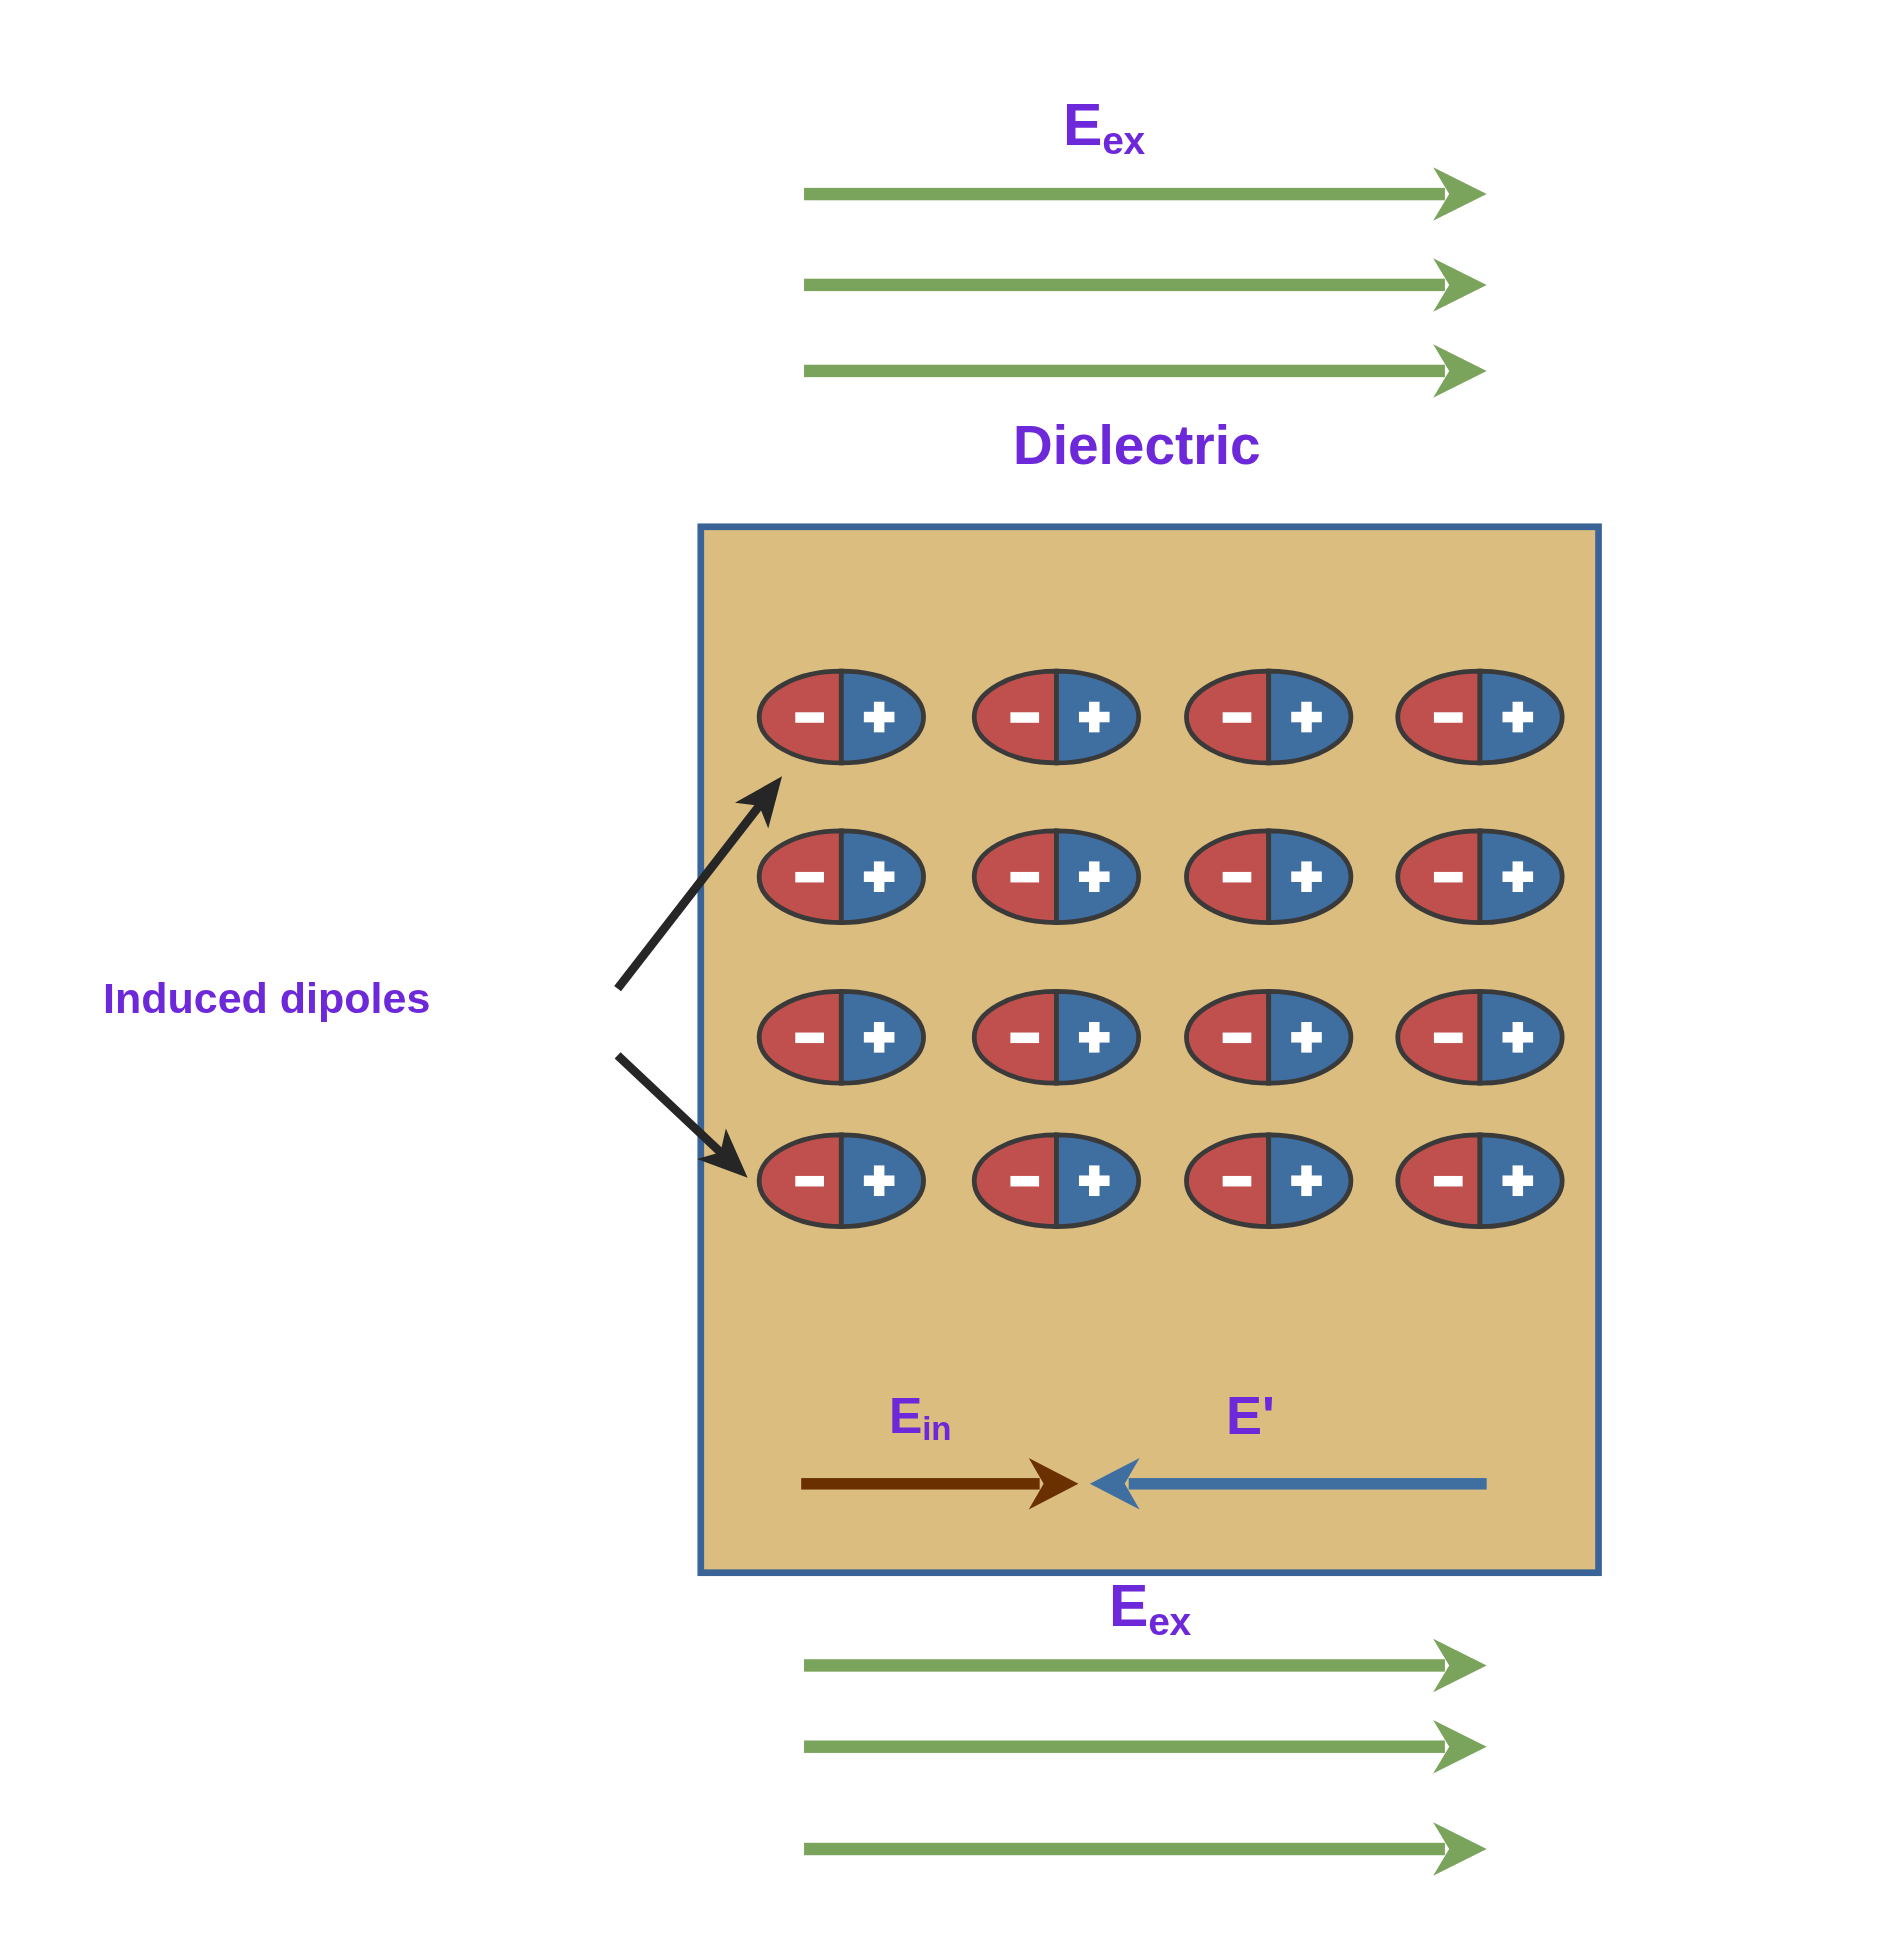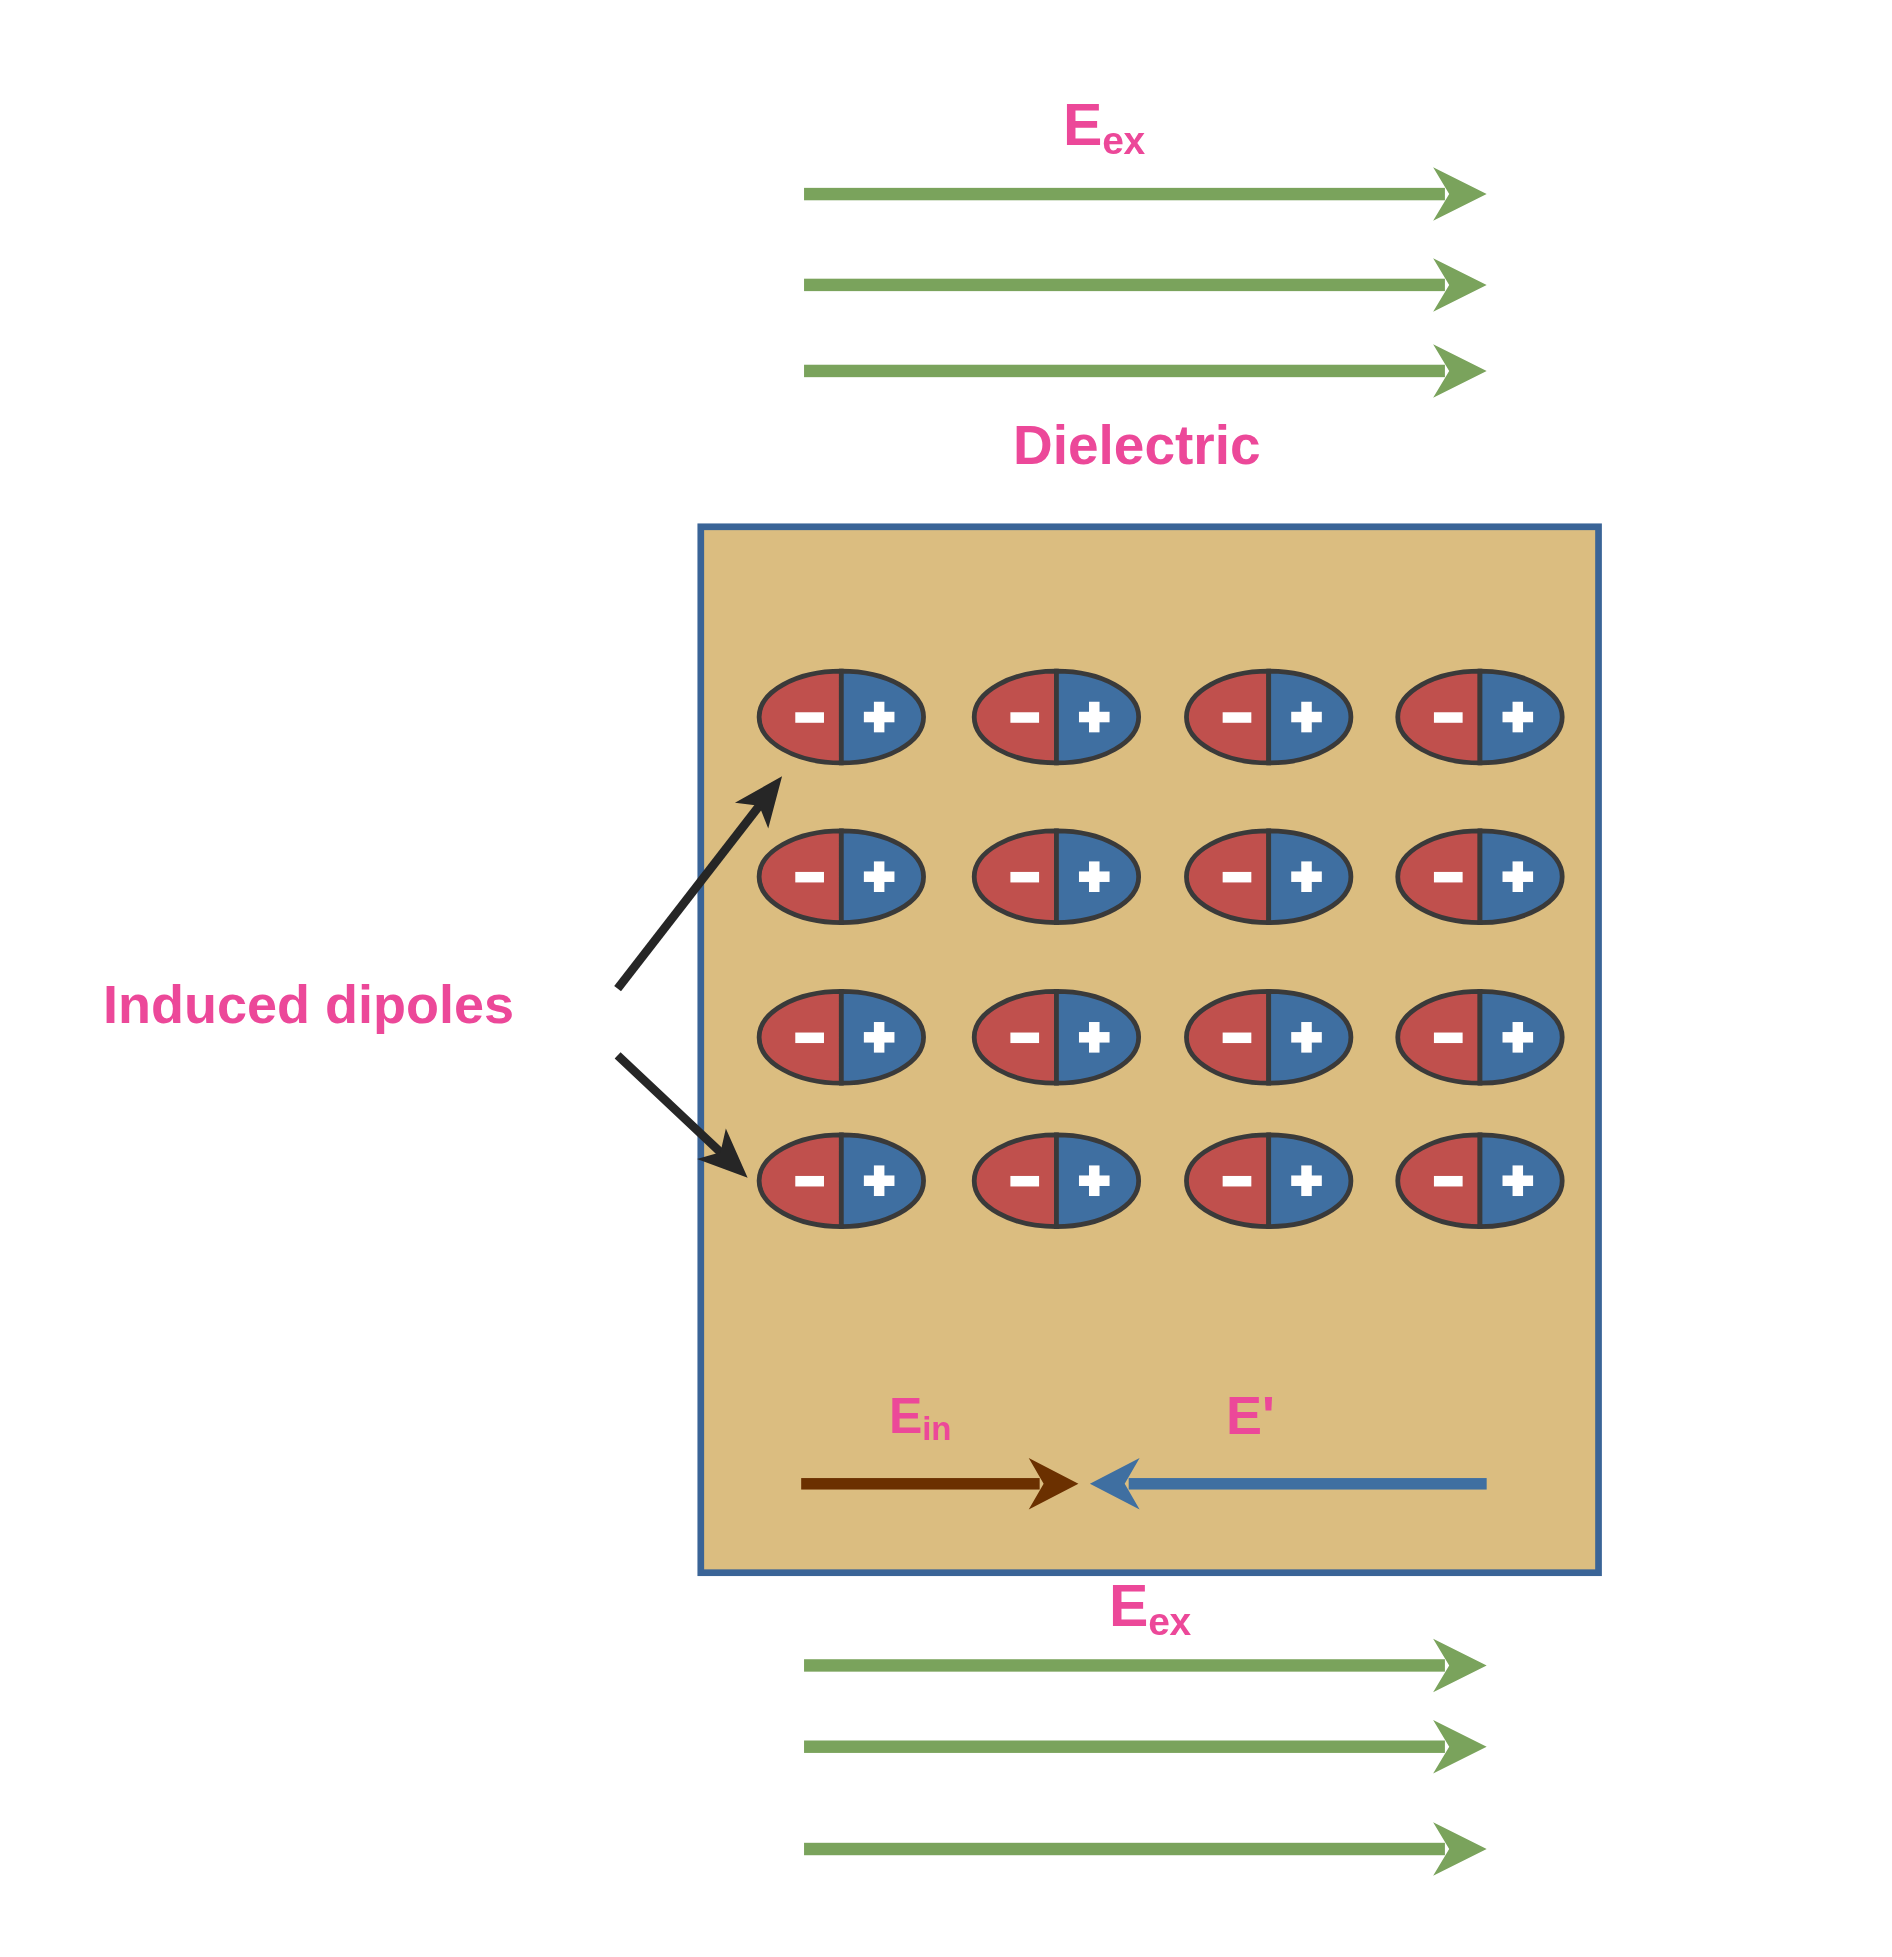--- a/index.html
+++ b/index.html
@@ -22,21 +22,21 @@
     background: #ffffff;
   }
   svg.layer {
     position: absolute;
     left: 0; top: 0;
     width: 1893px;
     height: 1958px;
   }
   .label {
     position: absolute;
-    color: #ec4899;
+    color: #6d28d9;
     font-weight: bold;
     font-family: "Liberation Sans", sans-serif;
     white-space: nowrap;
     line-height: 1;
     user-select: none;
   }
   .label .sub {
     font-size: 0.66em;
     vertical-align: baseline;
     position: relative;
@@ -54,21 +54,21 @@
     font-size: 59px;
   }
   #label-dielectric {
     left: 1013px;
     top: 418px;
     font-size: 55px;
   }
   #label-induced {
     left: 103px;
     top: 977px;
-    font-size: 54px;
+    font-size: 43px;
   }
   #label-ein {
     left: 889px;
     top: 1391px;
     font-size: 50px;
   }
   #label-eprime {
     left: 1226px;
     top: 1388px;
     font-size: 54px;

